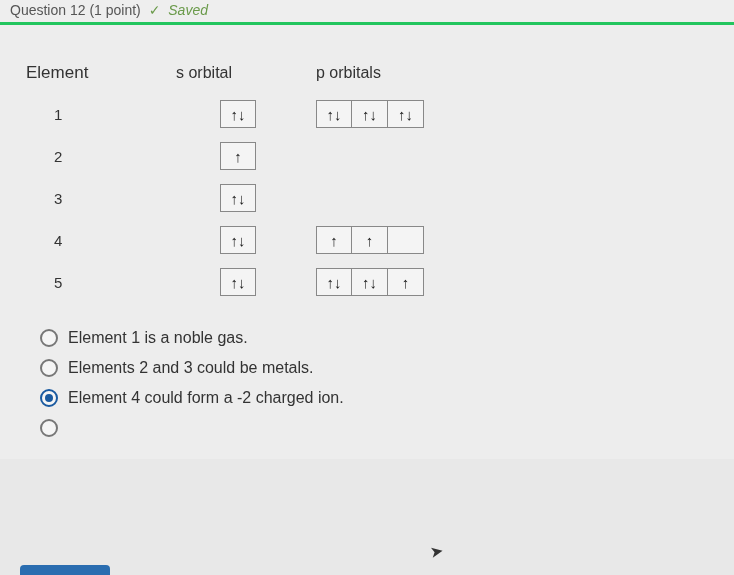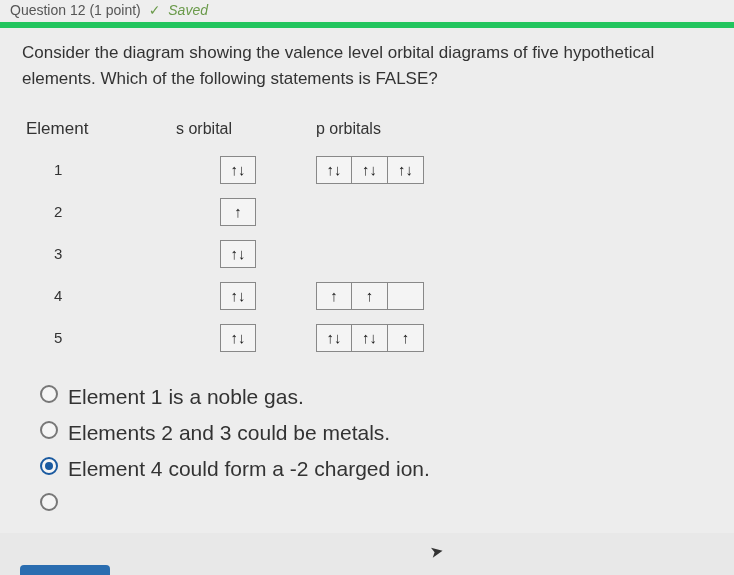--- a/index.html
+++ b/index.html
@@ -9,21 +9,21 @@
     width: 734px;
     height: 575px;
     overflow: hidden;
     position: relative;
     color: #333;
   }
   .header-bar {
     padding: 2px 10px 4px 10px;
     font-size: 14px;
     color: #555;
-    border-bottom: 6px solid #22c55e;
+    border-bottom: 3px solid #22c55e;
     background: #eee;
   }
   .header-bar .qnum { color: #555; }
   .header-bar .check { color: #6a9a4a; margin: 0 4px; }
   .header-bar .saved { color: #6a9a4a; font-style: italic; }
   .content {
     padding: 12px 20px 10px 22px;
     background: #ededed;
   }
   .prompt {
@@ -54,21 +54,21 @@
     font-family: Arial, sans-serif;
     color: #222;
   }
   .orb + .orb { border-left: none; }
   .s-wrap { margin-left: 44px; }
   .options { margin-left: 18px; }
   .option {
     display: flex;
     gap: 10px;
     margin-bottom: 12px;
-    font-size: 21px;
+    font-size: 16px;
     color: #333;
   }
   .radio {
     width: 18px; height: 18px;
     border: 2px solid #777;
     border-radius: 50%;
     display: inline-flex;
     align-items: center;
     justify-content: center;
     flex-shrink: 0;
@@ -98,21 +98,20 @@
 <body>
 
 <div class="header-bar">
   <span class="qnum">Question 12 (1 point)</span>
   <span class="check">✓</span>
   <span class="saved">Saved</span>
 </div>
 
 <div class="content">
 
-  <p class="prompt">Consider the diagram showing the valence level orbital diagrams of five hypothetical elements.  Which of the following statements is FALSE?</p>
 
   <div class="orbital-table">
     <div class="head-row">
       <div class="col-el">Element</div>
       <div class="col-s">s orbital</div>
       <div class="col-p">p orbitals</div>
     </div>
 
     <div class="data-row">
       <div class="col-el">1</div>

